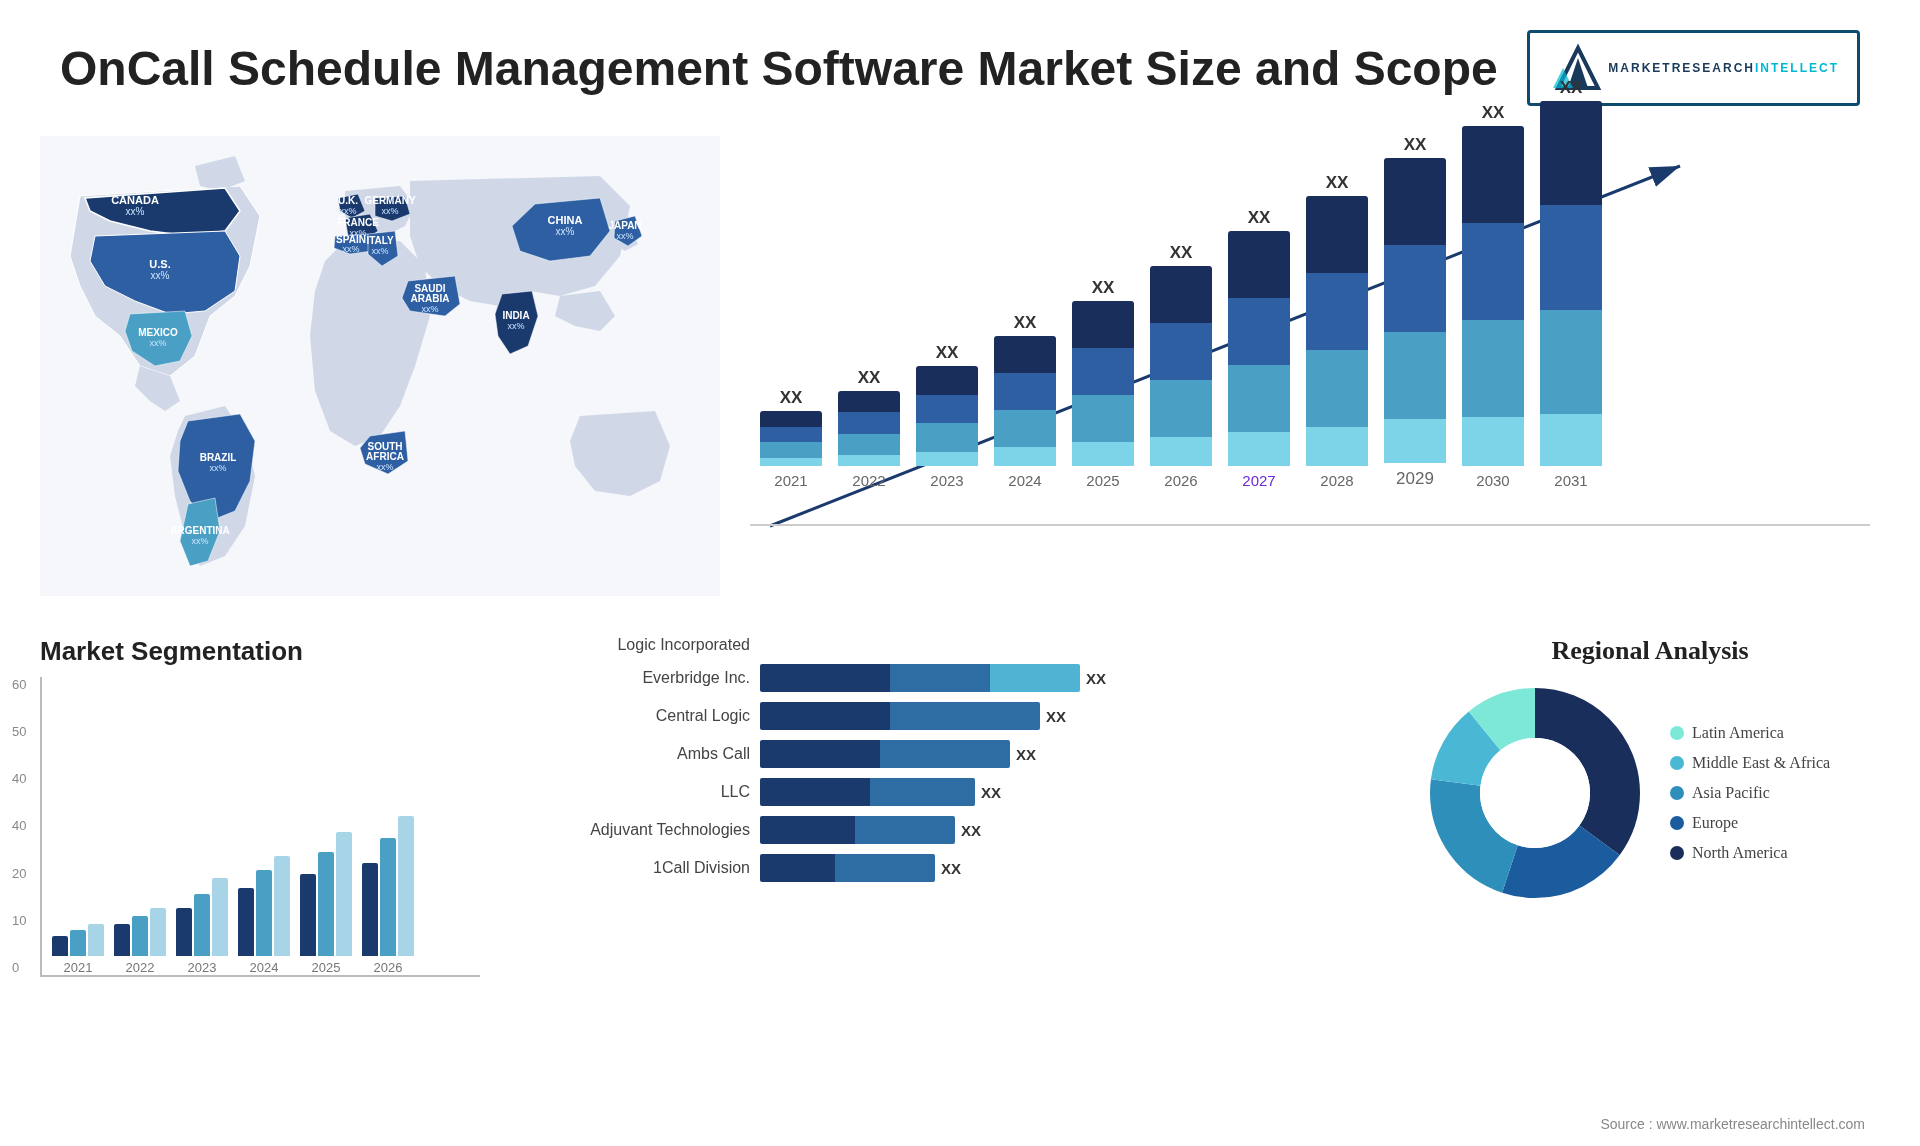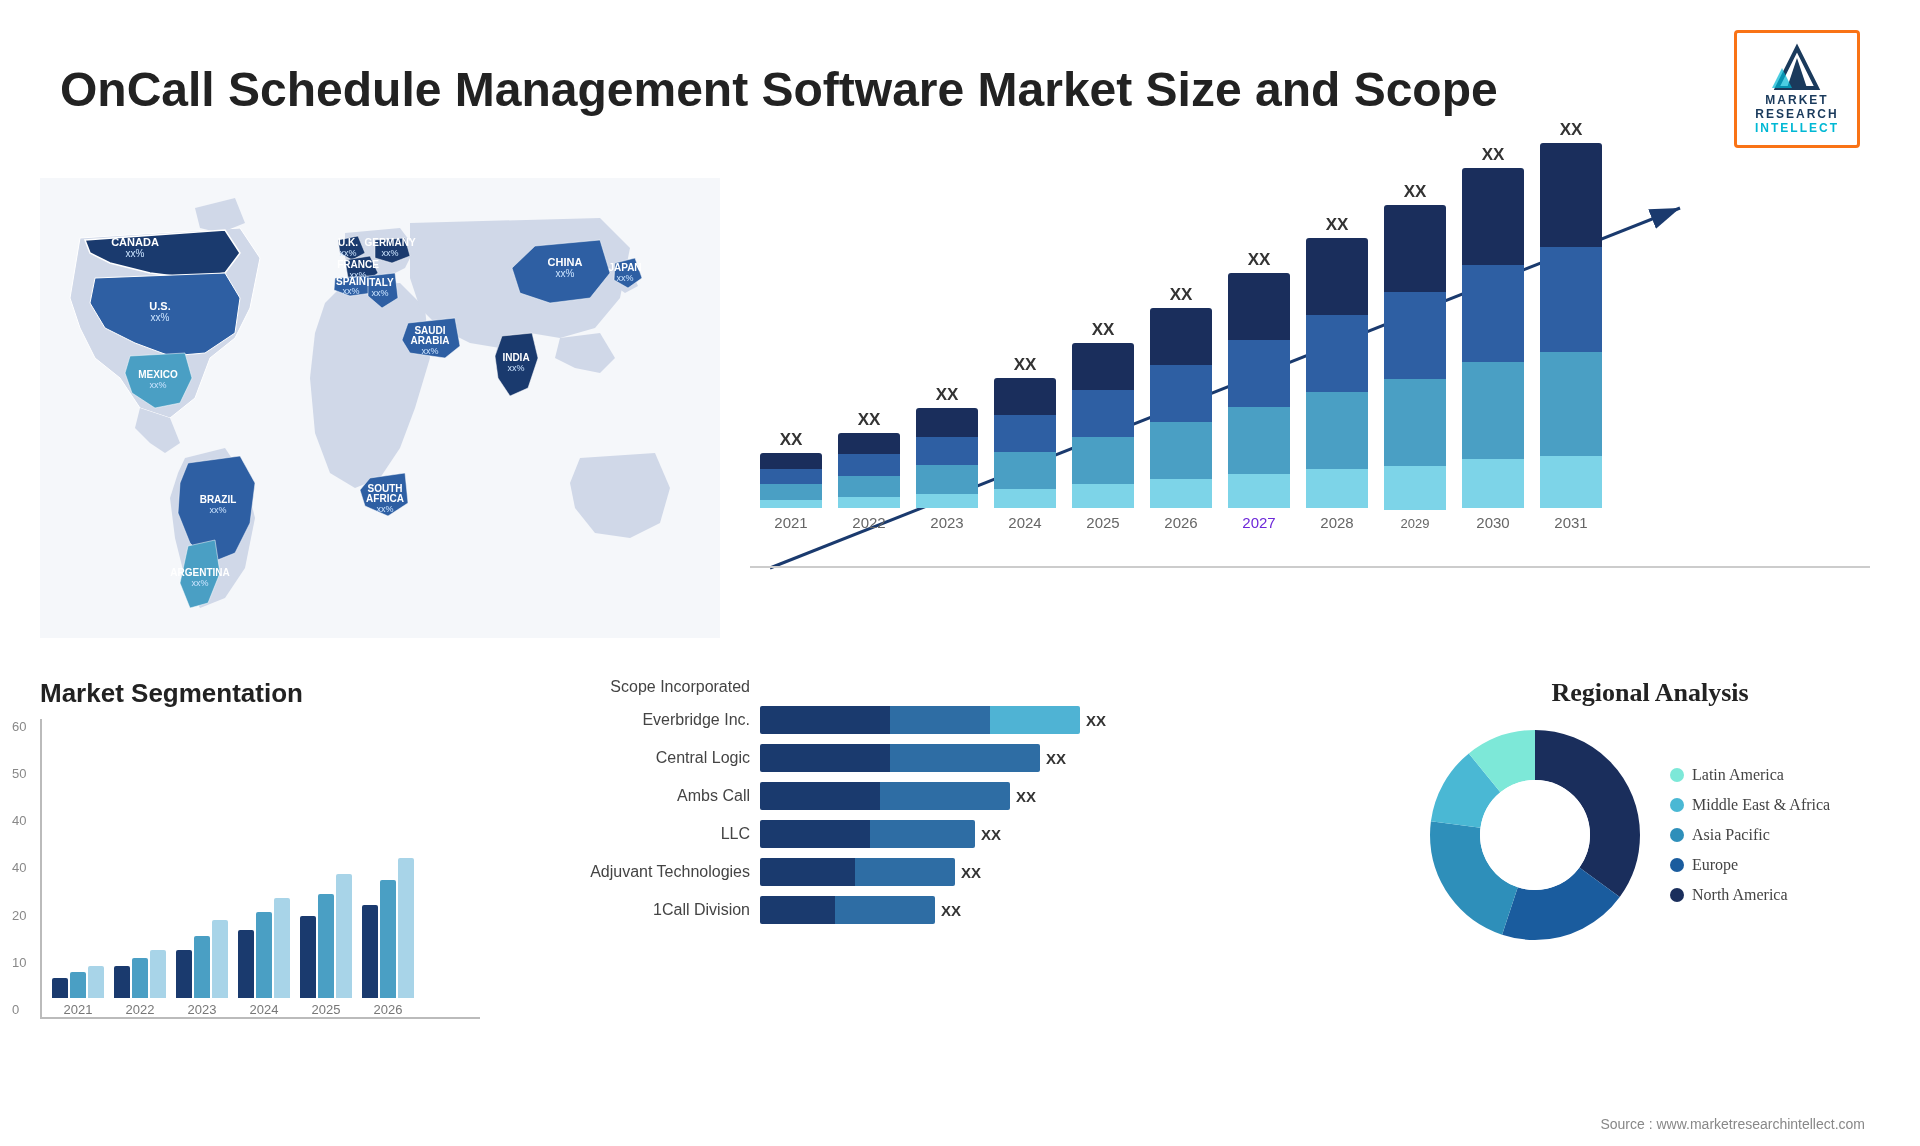--- a/index.html
+++ b/index.html
@@ -19,23 +19,22 @@
       align-items: center;
       padding: 30px 60px 20px 60px;
     }
     .title {
       font-size: 48px;
       font-weight: 600;
       color: #222;
     }
     .logo-box {
       display: flex;
-      flex-direction: column;
       align-items: center;
-      border: 3px solid #f97316;
+      border: 3px solid #0c4a6e;
       padding: 10px 18px;
       border-radius: 4px;
     }
     .logo-icon {
       width: 60px;
       height: 50px;
     }
 
     
     .map-section {
@@ -338,21 +337,21 @@
         <div style="font-size:15px;color:#666;margin-top:6px;">2028</div>
       </div>
       <div style="display:flex;flex-direction:column;align-items:center;">
         <div style="font-size:17px;font-weight:600;color:#333;margin-bottom:3px;">XX</div>
         <div style="width:62px;height:305px;border-radius:3px 3px 0 0;overflow:hidden;display:flex;flex-direction:column;">
           <div style="flex:1;background:#1a2e5c;"></div>
           <div style="flex:1;background:#2e5fa3;"></div>
           <div style="flex:1;background:#4a9fc4;"></div>
           <div style="flex:0.5;background:#7dd4e8;"></div>
         </div>
-        <div style="font-size:13px;color:#666;margin-top:6px;">2029</div>
+        <div style="font-size:17px;color:#666;margin-top:6px;">2029</div>
       </div>
       <div style="display:flex;flex-direction:column;align-items:center;">
         <div style="font-size:17px;font-weight:600;color:#333;margin-bottom:3px;">XX</div>
         <div style="width:62px;height:340px;border-radius:3px 3px 0 0;overflow:hidden;display:flex;flex-direction:column;">
           <div style="flex:1;background:#1a2e5c;"></div>
           <div style="flex:1;background:#2e5fa3;"></div>
           <div style="flex:1;background:#4a9fc4;"></div>
           <div style="flex:0.5;background:#7dd4e8;"></div>
         </div>
         <div style="font-size:15px;color:#666;margin-top:6px;">2030</div>
@@ -445,21 +444,21 @@
           </div>
         </div>
       </div>
 
     </div>
   </div>
 
   <div style="flex:1; padding: 0 30px;">
 
     <div class="player-row">
-      <div class="player-name">Scope Incorporated</div>
+      <div class="player-name">Logic Incorporated</div>
       <div class="player-bar-container">
         <div style="font-size:15px;font-weight:600;color:#333;"></div>
       </div>
     </div>
 
     <div class="player-row">
       <div class="player-name">Everbridge Inc.</div>
       <div class="player-bar-container">
         <div class="player-bar" style="width:320px;">
           <div class="player-bar-seg1" style="width:130px;"></div>

